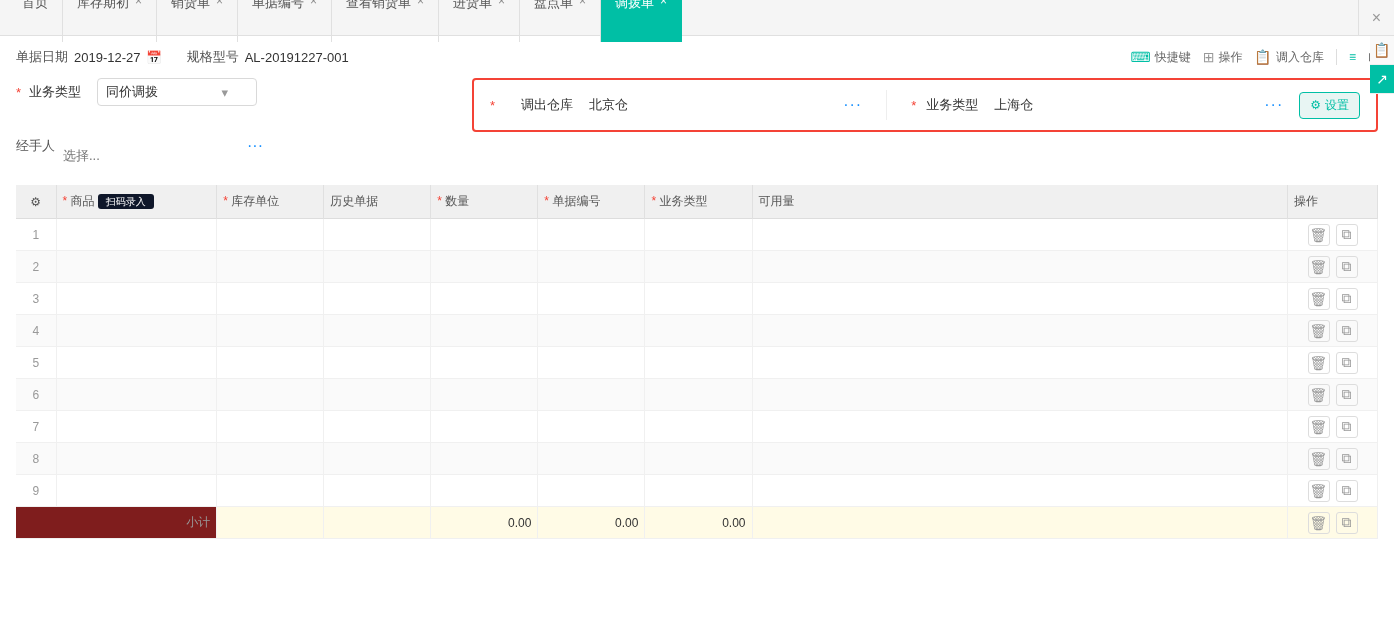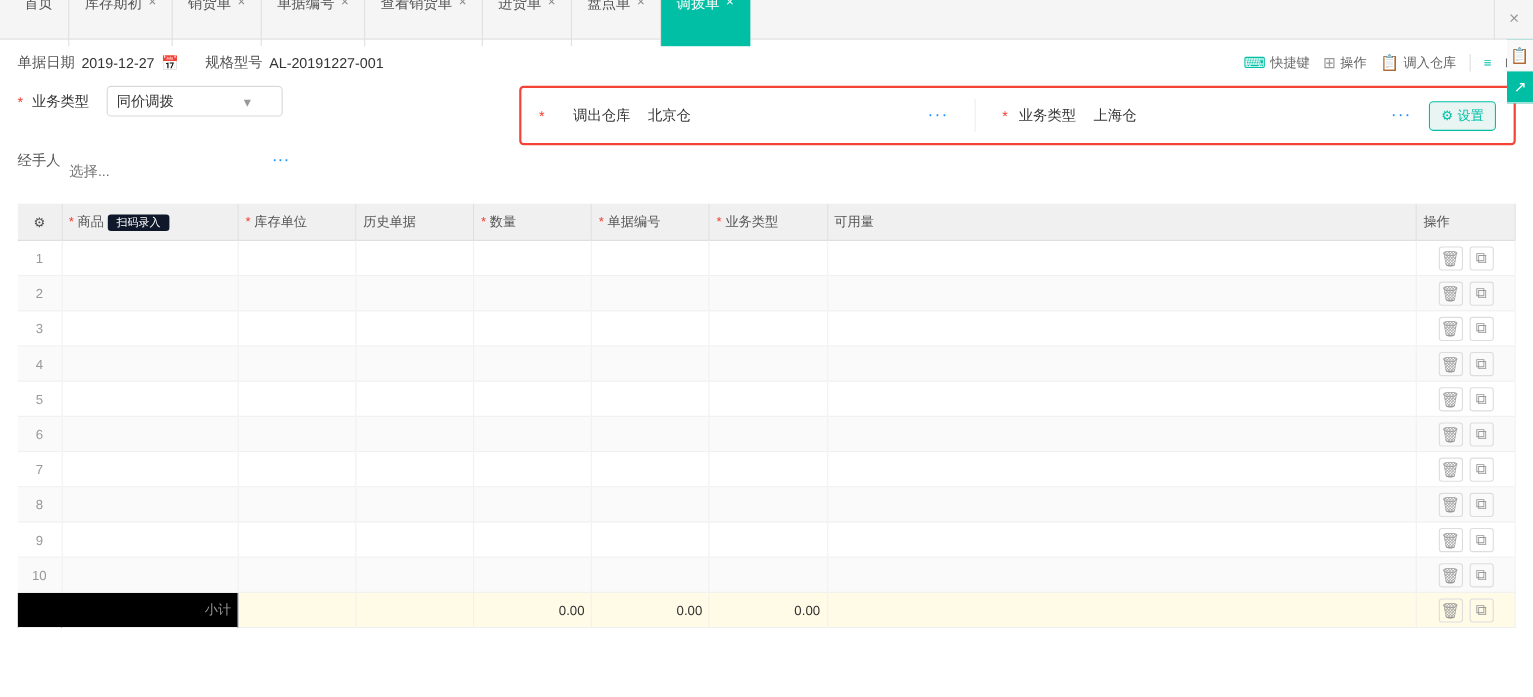--- a/index.html
+++ b/index.html
@@ -521,38 +521,22 @@
       <td class="num-cell"></td>
       <td class="num-cell"></td>
       <td></td>
       <td>
         <div style="display:flex; align-items:center; justify-content:center; gap:6px;">
           <span class="action-icon">🗑</span>
           <span class="action-icon">⧉</span>
         </div>
       </td>
     </tr>
-          <tr>
-      <td>10</td>
-      <td></td>
-      <td></td>
-      <td></td>
-      <td class="num-cell"></td>
-      <td class="num-cell"></td>
-      <td class="num-cell"></td>
-      <td></td>
-      <td>
-        <div style="display:flex; align-items:center; justify-content:center; gap:6px;">
-          <span class="action-icon">🗑</span>
-          <span class="action-icon">⧉</span>
-        </div>
-      </td>
-    </tr>
           <tr class="subtotal-row">
-  <td colspan="2" style="text-align:right; background:#000000;">小计</td>
+  <td colspan="2" style="text-align:right; background:#7f1d1d;">小计</td>
   <td style="background:#fffbe6;"></td>
   <td style="background:#fffbe6;"></td>
   <td class="num-cell" style="background:#fffbe6;">0.00</td>
   <td class="num-cell" style="background:#fffbe6;">0.00</td>
   <td class="num-cell" style="background:#fffbe6;">0.00</td>
   <td style="background:#fffbe6;"></td>
   <td style="background:#fffbe6;">
     <div style="display:flex; align-items:center; justify-content:center; gap:6px;">
       <span class="action-icon">🗑</span>
       <span class="action-icon">⧉</span>

